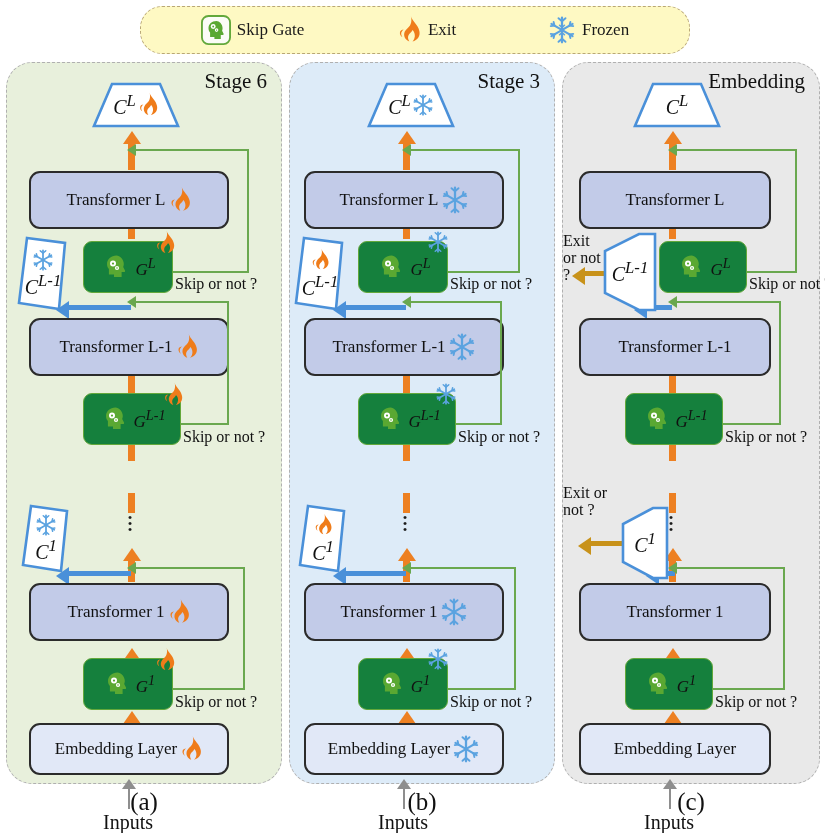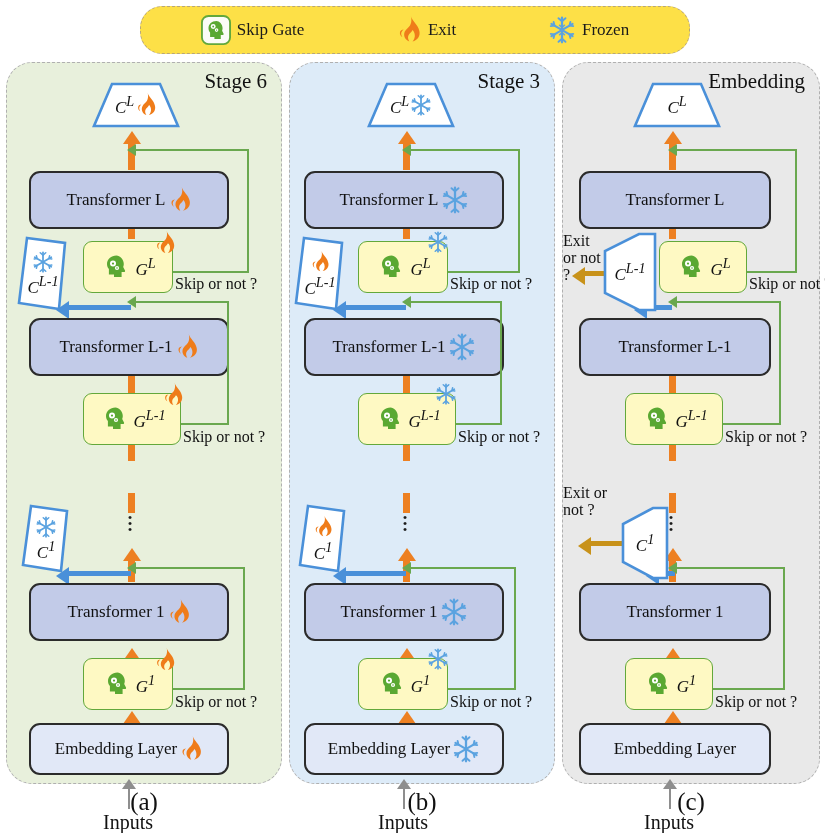--- a/index.html
+++ b/index.html
@@ -7,21 +7,21 @@
     margin: 0; padding: 0;
     width: 825px; height: 833px;
     background: #ffffff;
     font-family: "Liberation Serif", serif;
   }
   #root { position: relative; width: 825px; height: 833px; overflow: hidden; }
 
   
   .legend {
     position: absolute; left: 140px; top: 6px; width: 550px; height: 48px;
-    background: #fde047;
+    background: #fef9c3;
     border: 1.5px dashed #b9a776;
     border-radius: 22px;
     display: flex; align-items: center; justify-content: space-around;
     padding: 0 14px;
   }
   .legend-item { display: flex; align-items: center; gap: 6px; }
   .legend-label { font-size: 17px; color: #1a1a1a; }
 
   
   .panel {
@@ -58,21 +58,21 @@
     border-radius: 11px;
     background: #e1e8f7;
     display: flex; align-items: center; justify-content: center;
     font-size: 17px; color: #111;
     gap: 2px;
   }
   .gate {
     position: absolute;
     border: 1.8px solid #63a83b;
     border-radius: 9px;
-    background: #fef9c3;
+    background: #15803d;
     display: flex; align-items: center; justify-content: center;
     gap: 3px;
   }
   .gate-label { font-size: 17px; font-style: italic; color: #111; }
 
   
   .icon { display: inline-block; line-height: 0; }
   .flame  svg { display:block; }
   .snow   svg { display:block; }
   .headic svg { display:block; }
@@ -126,21 +126,21 @@
 
   
   .clf-top {
     position: absolute;
     display: flex; align-items: center; justify-content: center; gap: 1px;
   }
   .clf-side {
     position: absolute;
     display: flex; align-items: center; justify-content: center; gap: 1px;
   }
-  .clf-txt { font-size: 17px; font-style: italic; color: #111; position: relative; z-index: 3; }
+  .clf-txt { font-size: 20px; font-style: italic; color: #111; position: relative; z-index: 3; }
   .clf-svg { position: absolute; left: 0; top: 0; z-index: 1; }
   .clf-inner { position: relative; z-index: 3; display:flex; align-items:center; gap:1px; }
 </style>
 </head>
 <body>
 
 <div id="root">
 
   <div class="legend">
     <div class="legend-item">

